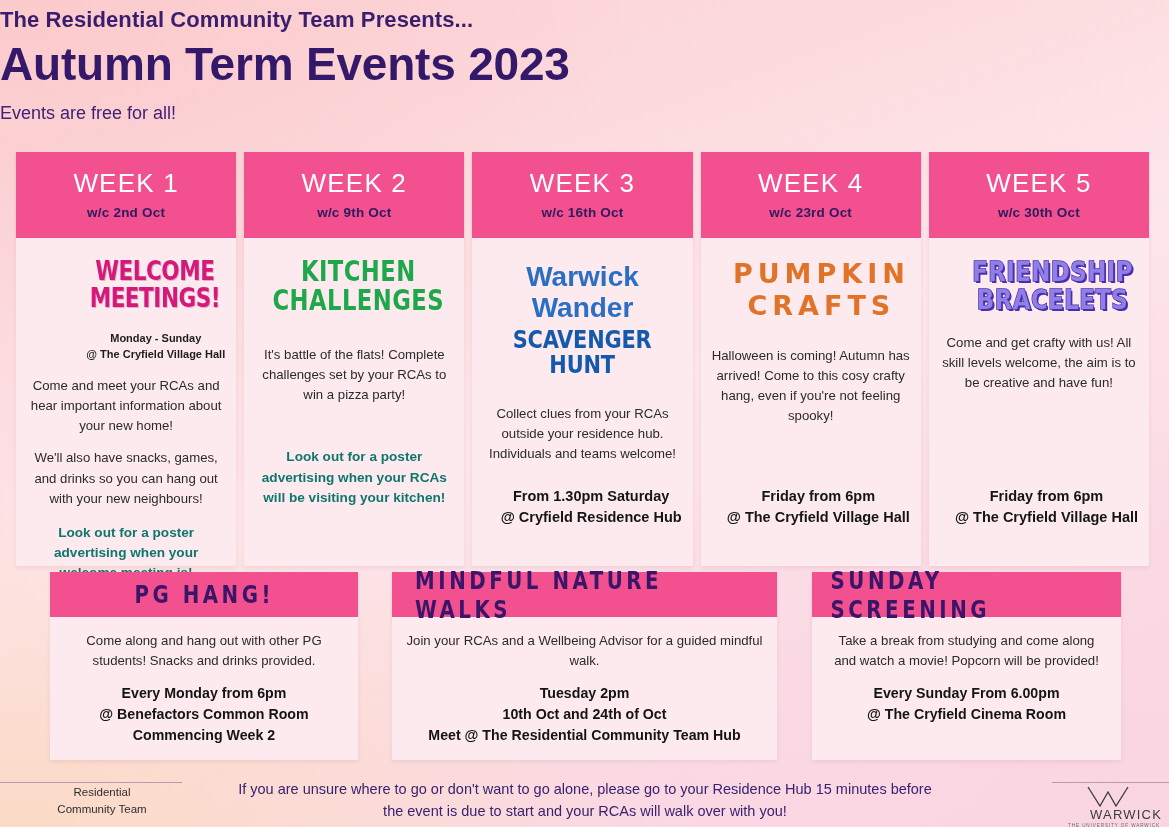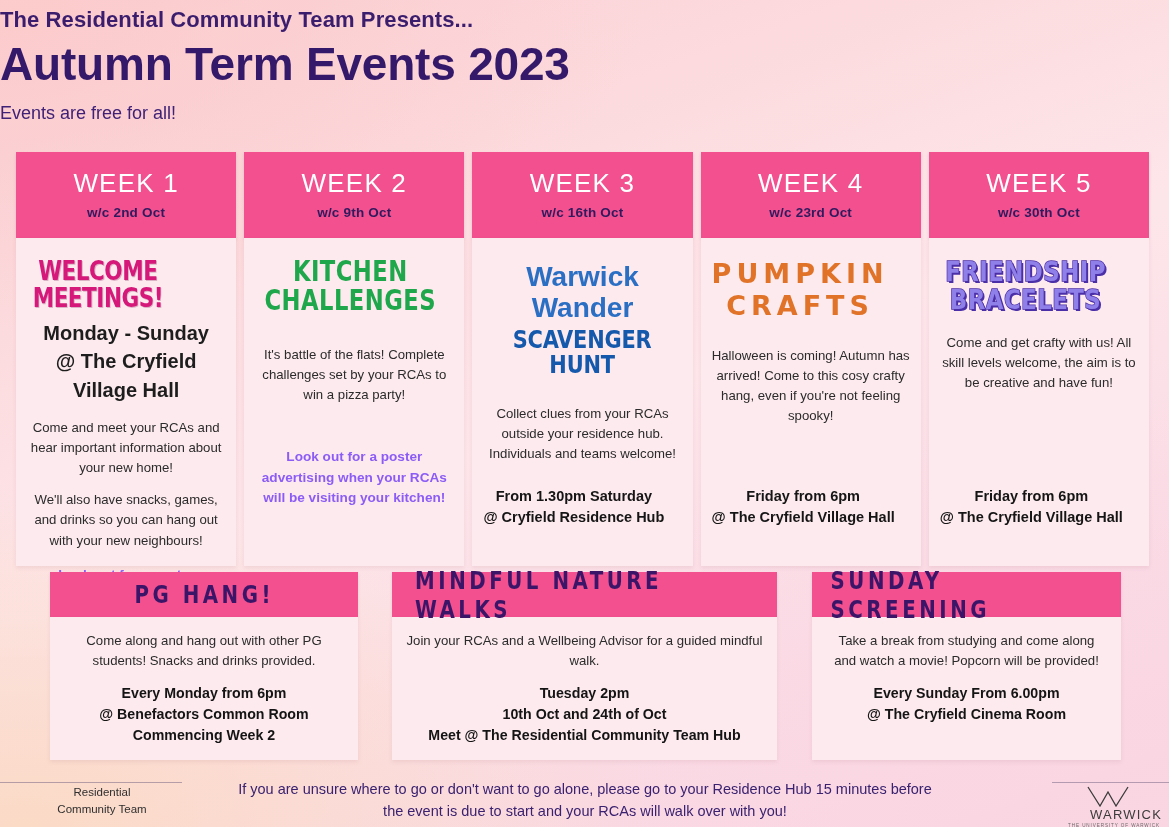--- a/index.html
+++ b/index.html
@@ -39,21 +39,21 @@
     box-shadow:0 2px 3px rgba(160,90,120,.20);
   }
   .wk-label{
     color:#ffffff;font-size:26px;letter-spacing:1.2px;font-weight:400;line-height:1.05;
   }
   .wk-date{
     color:#2f1a5e;font-size:13.5px;font-weight:bold;margin-top:7px;letter-spacing:.2px;
   }
   .wcard-body{
     background:#fdeaee;height:328px;padding:16px 11px 10px;box-sizing:border-box;
-    display:flex;flex-direction:column;align-items:flex-start;text-align:center;
+    display:flex;flex-direction:column;align-items:flex-end;text-align:center;
     box-shadow:0 2px 4px rgba(170,110,130,.14);
   }
 
   
   .ev-title{line-height:1.02;margin-top:4px;}
   .t-welcome{
     font-family:"DejaVu Sans Condensed","Liberation Sans Narrow","Liberation Sans",sans-serif;
     font-weight:bold;font-size:26px;color:#d5187a;
     letter-spacing:-.5px;transform:scaleX(.92);
     text-shadow:1px 1px 0 rgba(120,10,70,.25);
@@ -77,29 +77,29 @@
   .t-friend{
     font-family:"DejaVu Sans Condensed","Liberation Sans Narrow","Liberation Sans",sans-serif;
     font-weight:bold;font-size:27px;color:#8f7fe8;letter-spacing:.5px;line-height:1.05;
     transform:scaleX(.94);
     -webkit-text-stroke:1.4px #4b2fa8;
     paint-order:stroke fill;
     text-shadow:2px 2px 0 #4b2fa8;
   }
 
   .ev-when{
-    font-size:20px;font-weight:bold;color:#1d1d1d;line-height:1.42;margin-top:8px;
+    font-size:11px;font-weight:bold;color:#1d1d1d;line-height:1.42;margin-top:20px;
   }
   .ev-desc{
     font-size:13.2px;color:#2b2b2b;line-height:1.52;margin-top:14px;
   }
   .ev-desc p{margin:0 0 12px;}
   .ev-desc p:last-child{margin-bottom:0;}
   .ev-note{
-    font-size:13.6px;font-weight:bold;color:#8b5cf6;line-height:1.5;margin-top:14px;
+    font-size:13.6px;font-weight:bold;color:#0f766e;line-height:1.5;margin-top:14px;
   }
   .spacer{flex:1 1 auto;}
   .ev-foot{
     font-size:14.5px;font-weight:bold;color:#151515;line-height:1.45;margin-bottom:28px;
   }
 
   
   .extra-row{
     position:absolute;left:0;top:572px;width:1169px;height:186px;
   }

